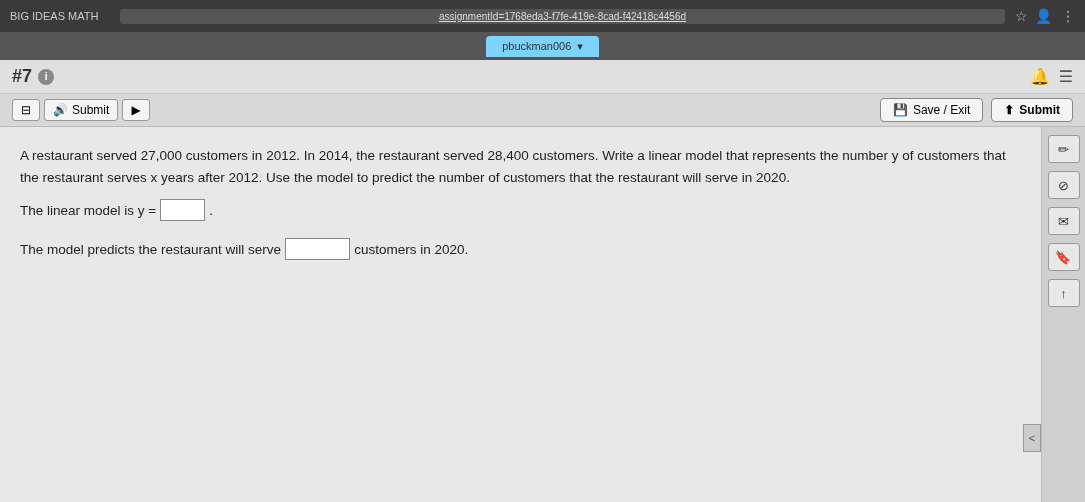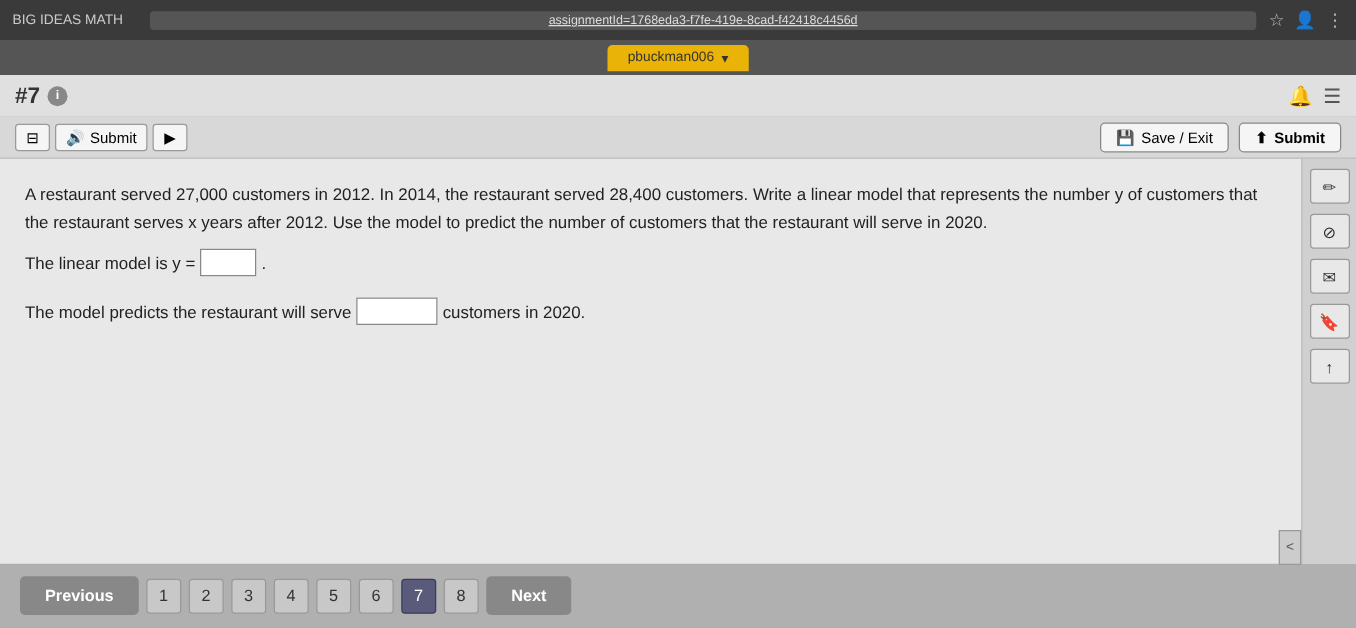--- a/index.html
+++ b/index.html
@@ -52,21 +52,21 @@
 
     
     .tab-bar {
       background: #555;
       height: 28px;
       display: flex;
       align-items: center;
       justify-content: center;
     }
     .tab-active {
-      background: #eab308;
+      background: #7dd3fc;
       border-radius: 4px 4px 0 0;
       padding: 4px 16px;
       font-size: 11px;
       color: #333;
       display: flex;
       align-items: center;
       gap: 6px;
     }
 
     
@@ -390,30 +390,18 @@
 
     <div class="side-tools">
       <div class="side-tool-btn">✏</div>
       <div class="side-tool-btn">⊘</div>
       <div class="side-tool-btn">✉</div>
       <div class="side-tool-btn">🔖</div>
       <div class="side-tool-btn">↑</div>
     </div>
   </div>
 
-  <div class="nav-row">
-    <button class="nav-prev-btn">Previous</button>
-    <div class="nav-num-btn">1</div>
-    <div class="nav-num-btn">2</div>
-    <div class="nav-num-btn">3</div>
-    <div class="nav-num-btn">4</div>
-    <div class="nav-num-btn">5</div>
-    <div class="nav-num-btn">6</div>
-    <div class="nav-num-btn active">7</div>
-    <div class="nav-num-btn">8</div>
-    <button class="nav-next-btn">Next</button>
-  </div>
 
   <div class="collapse-arrow">
     <span>&lt;</span>
   </div>
 
 </div>
 
 </body></html>

